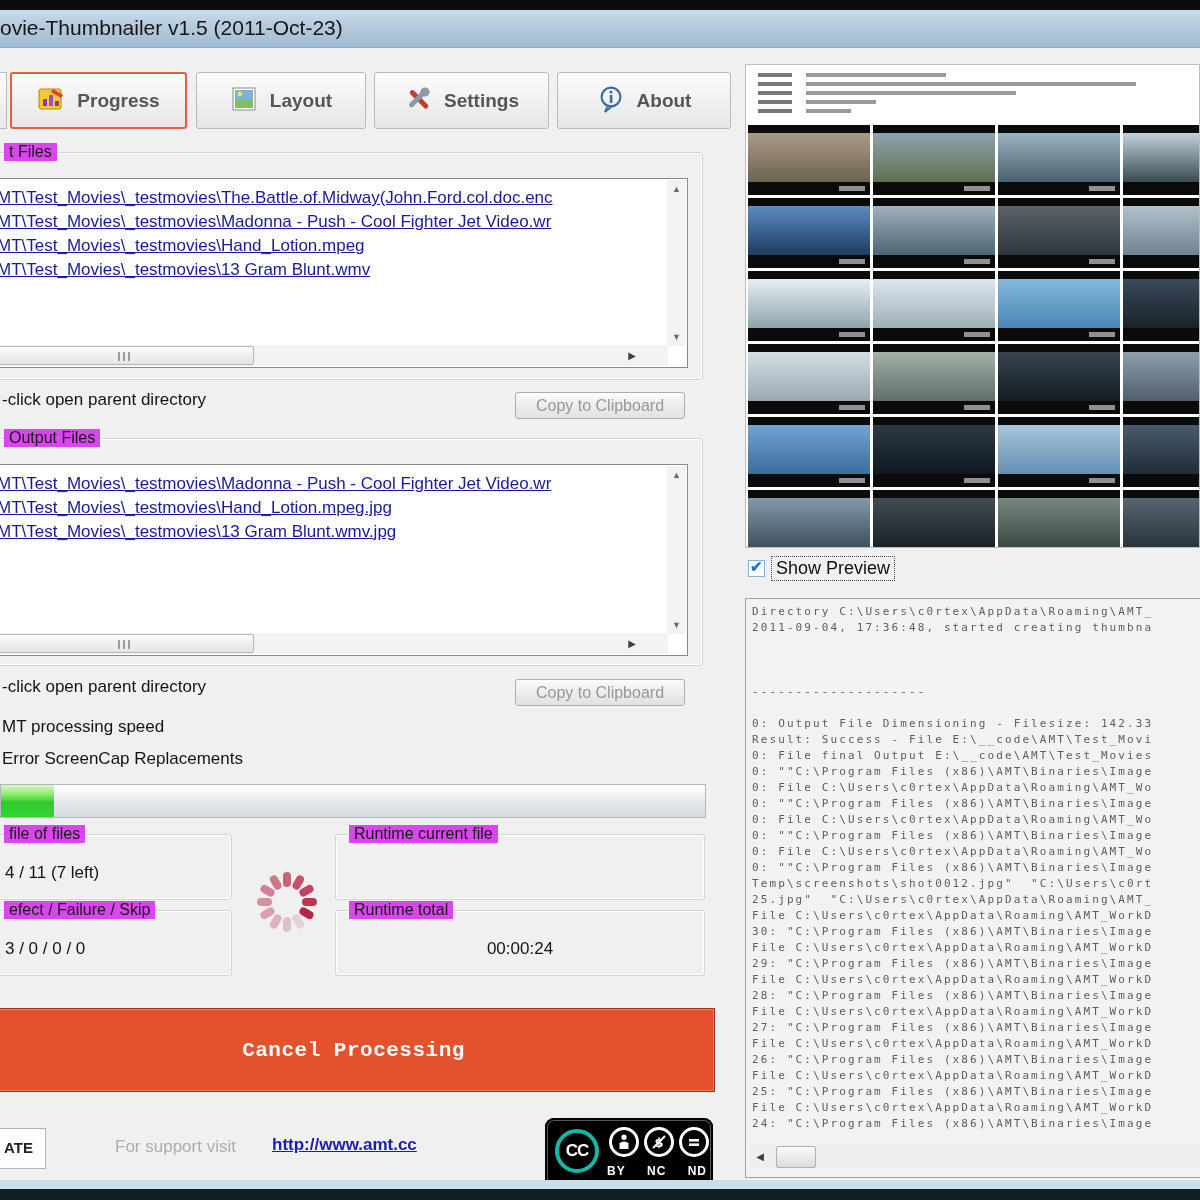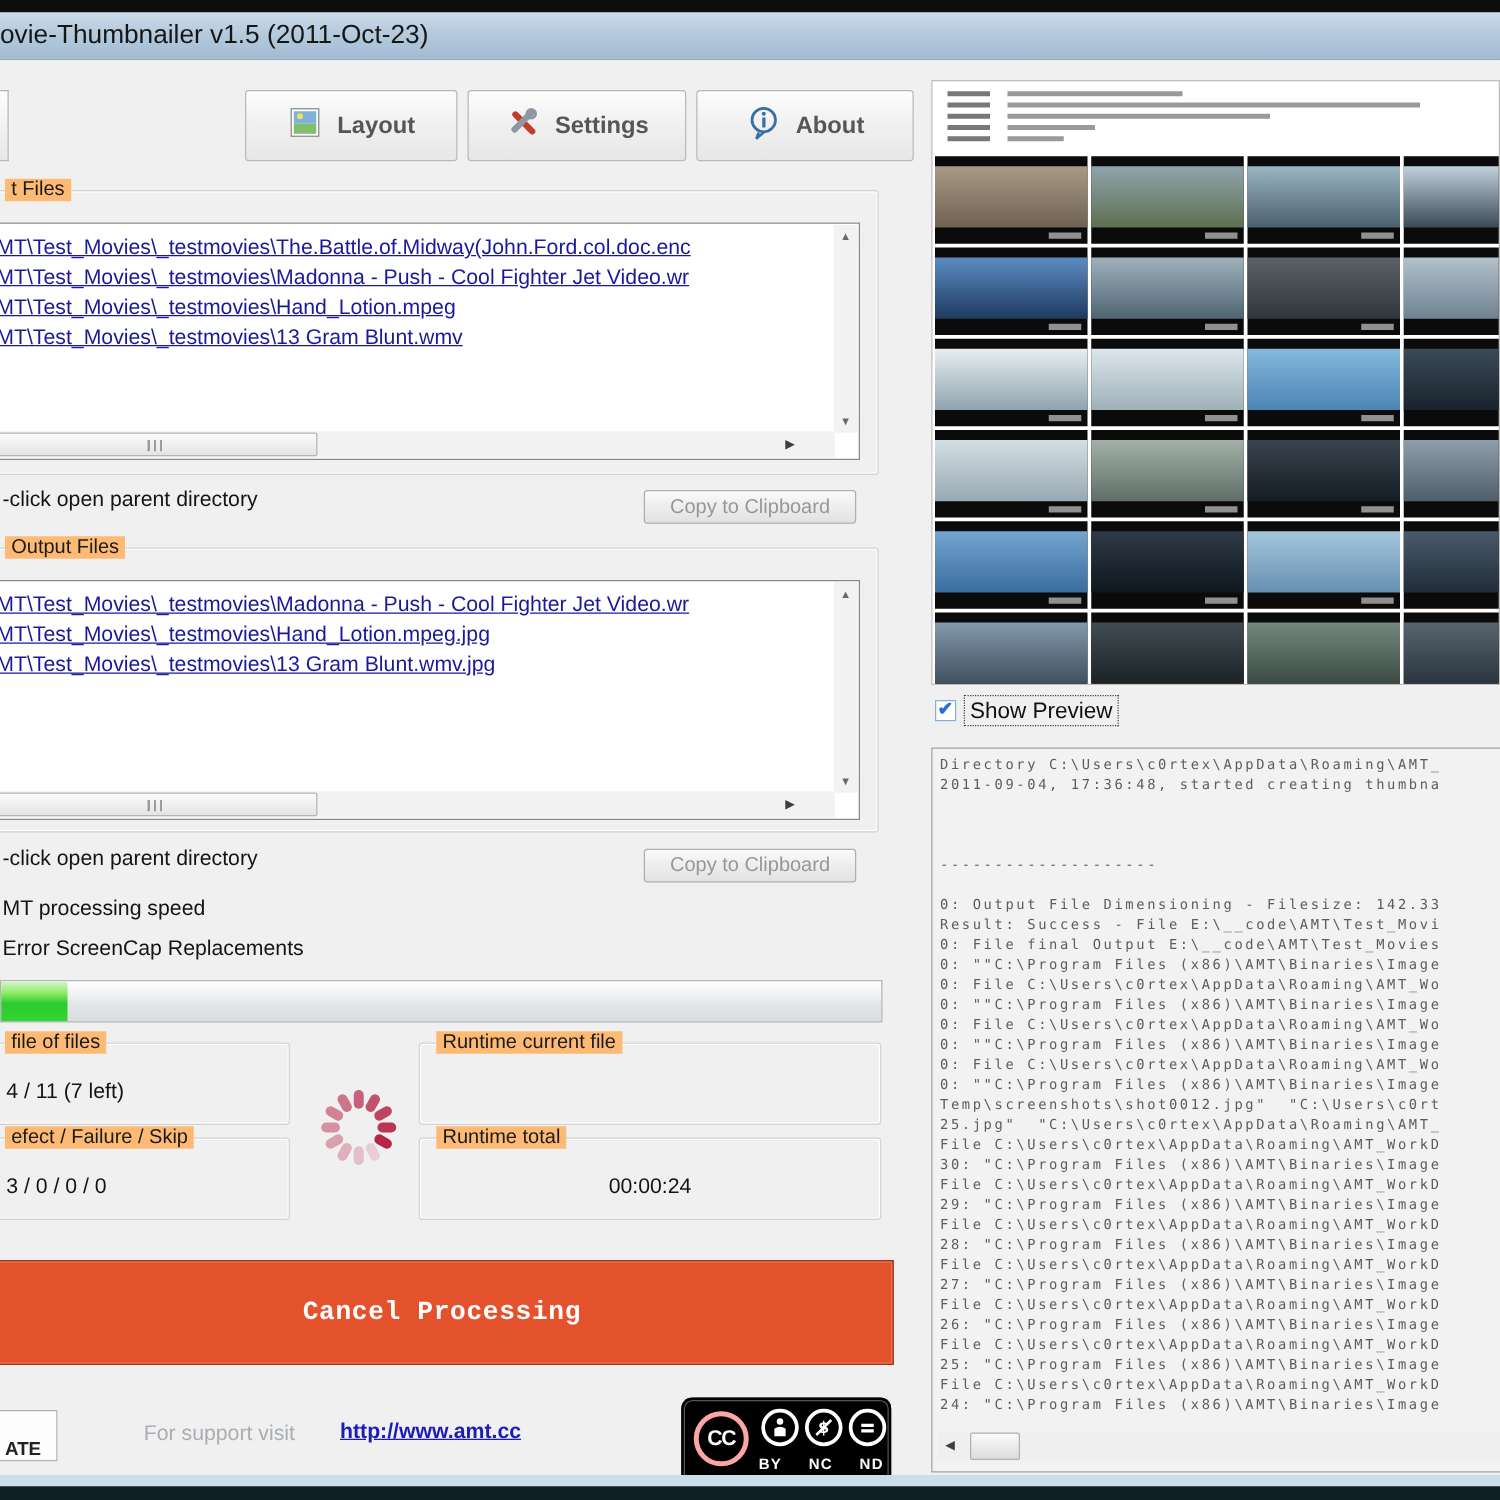--- a/index.html
+++ b/index.html
@@ -20,21 +20,21 @@
   .tbtn{top:72px;height:57px;border:1px solid #b9b9b9;border-radius:3px;
     background:linear-gradient(180deg,#fdfdfd,#f1f1f1 45%,#e7e7e7);
     display:flex;align-items:center;justify-content:center;gap:12px;cursor:pointer;box-sizing:border-box;}
   .tbtn .tlabel{font-size:19px;font-weight:bold;color:#565656;}
   .tbtn.active{border:2px solid #e4603c;}
   #tbtn-sliver{left:0;top:72px;width:7px;height:57px;border:1px solid #b9b9b9;border-left:none;
     background:linear-gradient(180deg,#fdfdfd,#e7e7e7);box-sizing:border-box;}
 
   
   .group{border:1px solid #d4d4d4;border-radius:3px;box-shadow:inset 0 0 0 1px #ffffff;box-sizing:border-box;}
-  .glabel{position:absolute;top:-10px;left:13px;background:#fdba74;padding:0 5px;font-size:16px;color:#1a1a1a;white-space:nowrap;}
+  .glabel{position:absolute;top:-10px;left:13px;background:#d946ef;padding:0 5px;font-size:16px;color:#1a1a1a;white-space:nowrap;}
 
   
   .listbox{background:#ffffff;border:1px solid #898989;box-sizing:border-box;overflow:hidden;}
   .file-link{font-size:17px;color:#1a1a99;text-decoration:underline;white-space:nowrap;
     line-height:24px;padding-left:2px;cursor:pointer;}
   .vscroll{position:absolute;top:1px;right:1px;width:19px;background:#f2f2f2;}
   .varrow{position:absolute;left:0;width:19px;height:18px;color:#6a6a6a;font-size:9px;
     text-align:center;line-height:18px;background:#f2f2f2;cursor:pointer;}
   .hscroll{position:absolute;left:1px;bottom:1px;height:21px;background:#f2f2f2;}
   .hthumb{position:absolute;left:0;top:1px;height:19px;width:258px;border:1px solid #b5b5b5;border-radius:2px;
@@ -65,26 +65,26 @@
 
   
   #cancel-btn{left:-8px;top:1008px;width:723px;height:84px;background:#e4512d;
     border:1px solid #9c3318;box-shadow:inset 0 0 0 1px #ef7b5c;
     display:flex;align-items:center;justify-content:center;cursor:pointer;box-sizing:border-box;}
   #cancel-btn span{color:#ffffff;font-size:21px;font-weight:bold;letter-spacing:.5px;font-family:Liberation Mono, monospace;}
 
   
   #donate-btn{left:-70px;top:1128px;width:116px;height:41px;background:#fdfdfd;
     border:1px solid #b4b4b4;box-sizing:border-box;cursor:pointer;}
-  #donate-btn span{position:absolute;left:73px;top:10px;font-size:15px;font-weight:bold;color:#222;margin-top:12px;}
+  #donate-btn span{position:absolute;left:73px;top:10px;font-size:15px;font-weight:bold;color:#222;}
   #support-text{left:115px;top:1137px;font-size:17px;color:#a9aeb3;}
   #support-link{left:272px;top:1135px;font-size:17px;font-weight:bold;color:#1b1bb8;text-decoration:underline;cursor:pointer;}
   #cc-badge{left:545px;top:1118px;width:168px;height:70px;background:#000;border-radius:9px;
     box-shadow:inset 0 0 0 2px #000,inset 0 0 0 3px #555;cursor:pointer;}
-  #cc-circle{position:absolute;left:10px;top:11px;width:44px;height:44px;border:4px solid #fca5a5;border-radius:50%;
+  #cc-circle{position:absolute;left:10px;top:11px;width:44px;height:44px;border:4px solid #14b8a6;border-radius:50%;
     display:flex;align-items:center;justify-content:center;box-sizing:border-box;}
   #cc-circle b{color:#fff;font-size:17px;letter-spacing:-1px;}
   .lic-circle{position:absolute;top:9px;width:30px;height:30px;border:3px solid #fff;border-radius:50%;
     box-sizing:border-box;display:flex;align-items:center;justify-content:center;}
   .lic-circle svg{display:block;}
   #cc-labels{position:absolute;left:62px;top:46px;width:100px;color:#fff;font-size:12px;font-weight:bold;
     display:flex;justify-content:space-between;letter-spacing:1px;}
 
   
   #preview-sheet{left:745px;top:64px;width:455px;height:484px;background:#ffffff;border:1px solid #bdbdbd;
@@ -118,20 +118,32 @@
 <body>
 
 <div id="app">
 
   <div class="abs" id="top-black"></div>
   <div class="abs" id="titlebar">
     <div class="abs" id="title-text">ovie-Thumbnailer v1.5 (2011-Oct-23)</div>
   </div>
 
   <div class="abs" id="tbtn-sliver"></div>
+  <div class="abs tbtn active" style="left:10px;width:177px;">
+    <span class="icon">
+      <svg width="28" height="28" viewBox="0 0 28 28">
+          <rect x="2" y="4" width="22" height="20" rx="2" fill="#f5c63a" stroke="#b8860b"></rect>
+          <rect x="6" y="14" width="4" height="7" fill="#7a3fa0"></rect>
+          <rect x="12" y="10" width="4" height="11" fill="#a04fb8"></rect>
+          <rect x="18" y="16" width="4" height="5" fill="#7a3fa0"></rect>
+          <path d="M16 4 L26 10 L24 13 L14 7 Z" fill="#d4452a"></path>
+        </svg>
+    </span>
+    <span class="tlabel">Progress</span>
+  </div>
   <div class="abs tbtn" style="left:196px;width:170px;">
     <span class="icon">
       <svg width="28" height="28" viewBox="0 0 28 28">
           <rect x="3" y="3" width="22" height="22" fill="#fff" stroke="#8a8a8a"></rect>
           <rect x="5" y="5" width="18" height="10" fill="#7fb2d8"></rect>
           <rect x="5" y="15" width="18" height="8" fill="#7fbf6a"></rect>
           <circle cx="10" cy="9" r="2.4" fill="#f2e25a"></circle>
         </svg>
     </span>
     <span class="tlabel">Layout</span>

